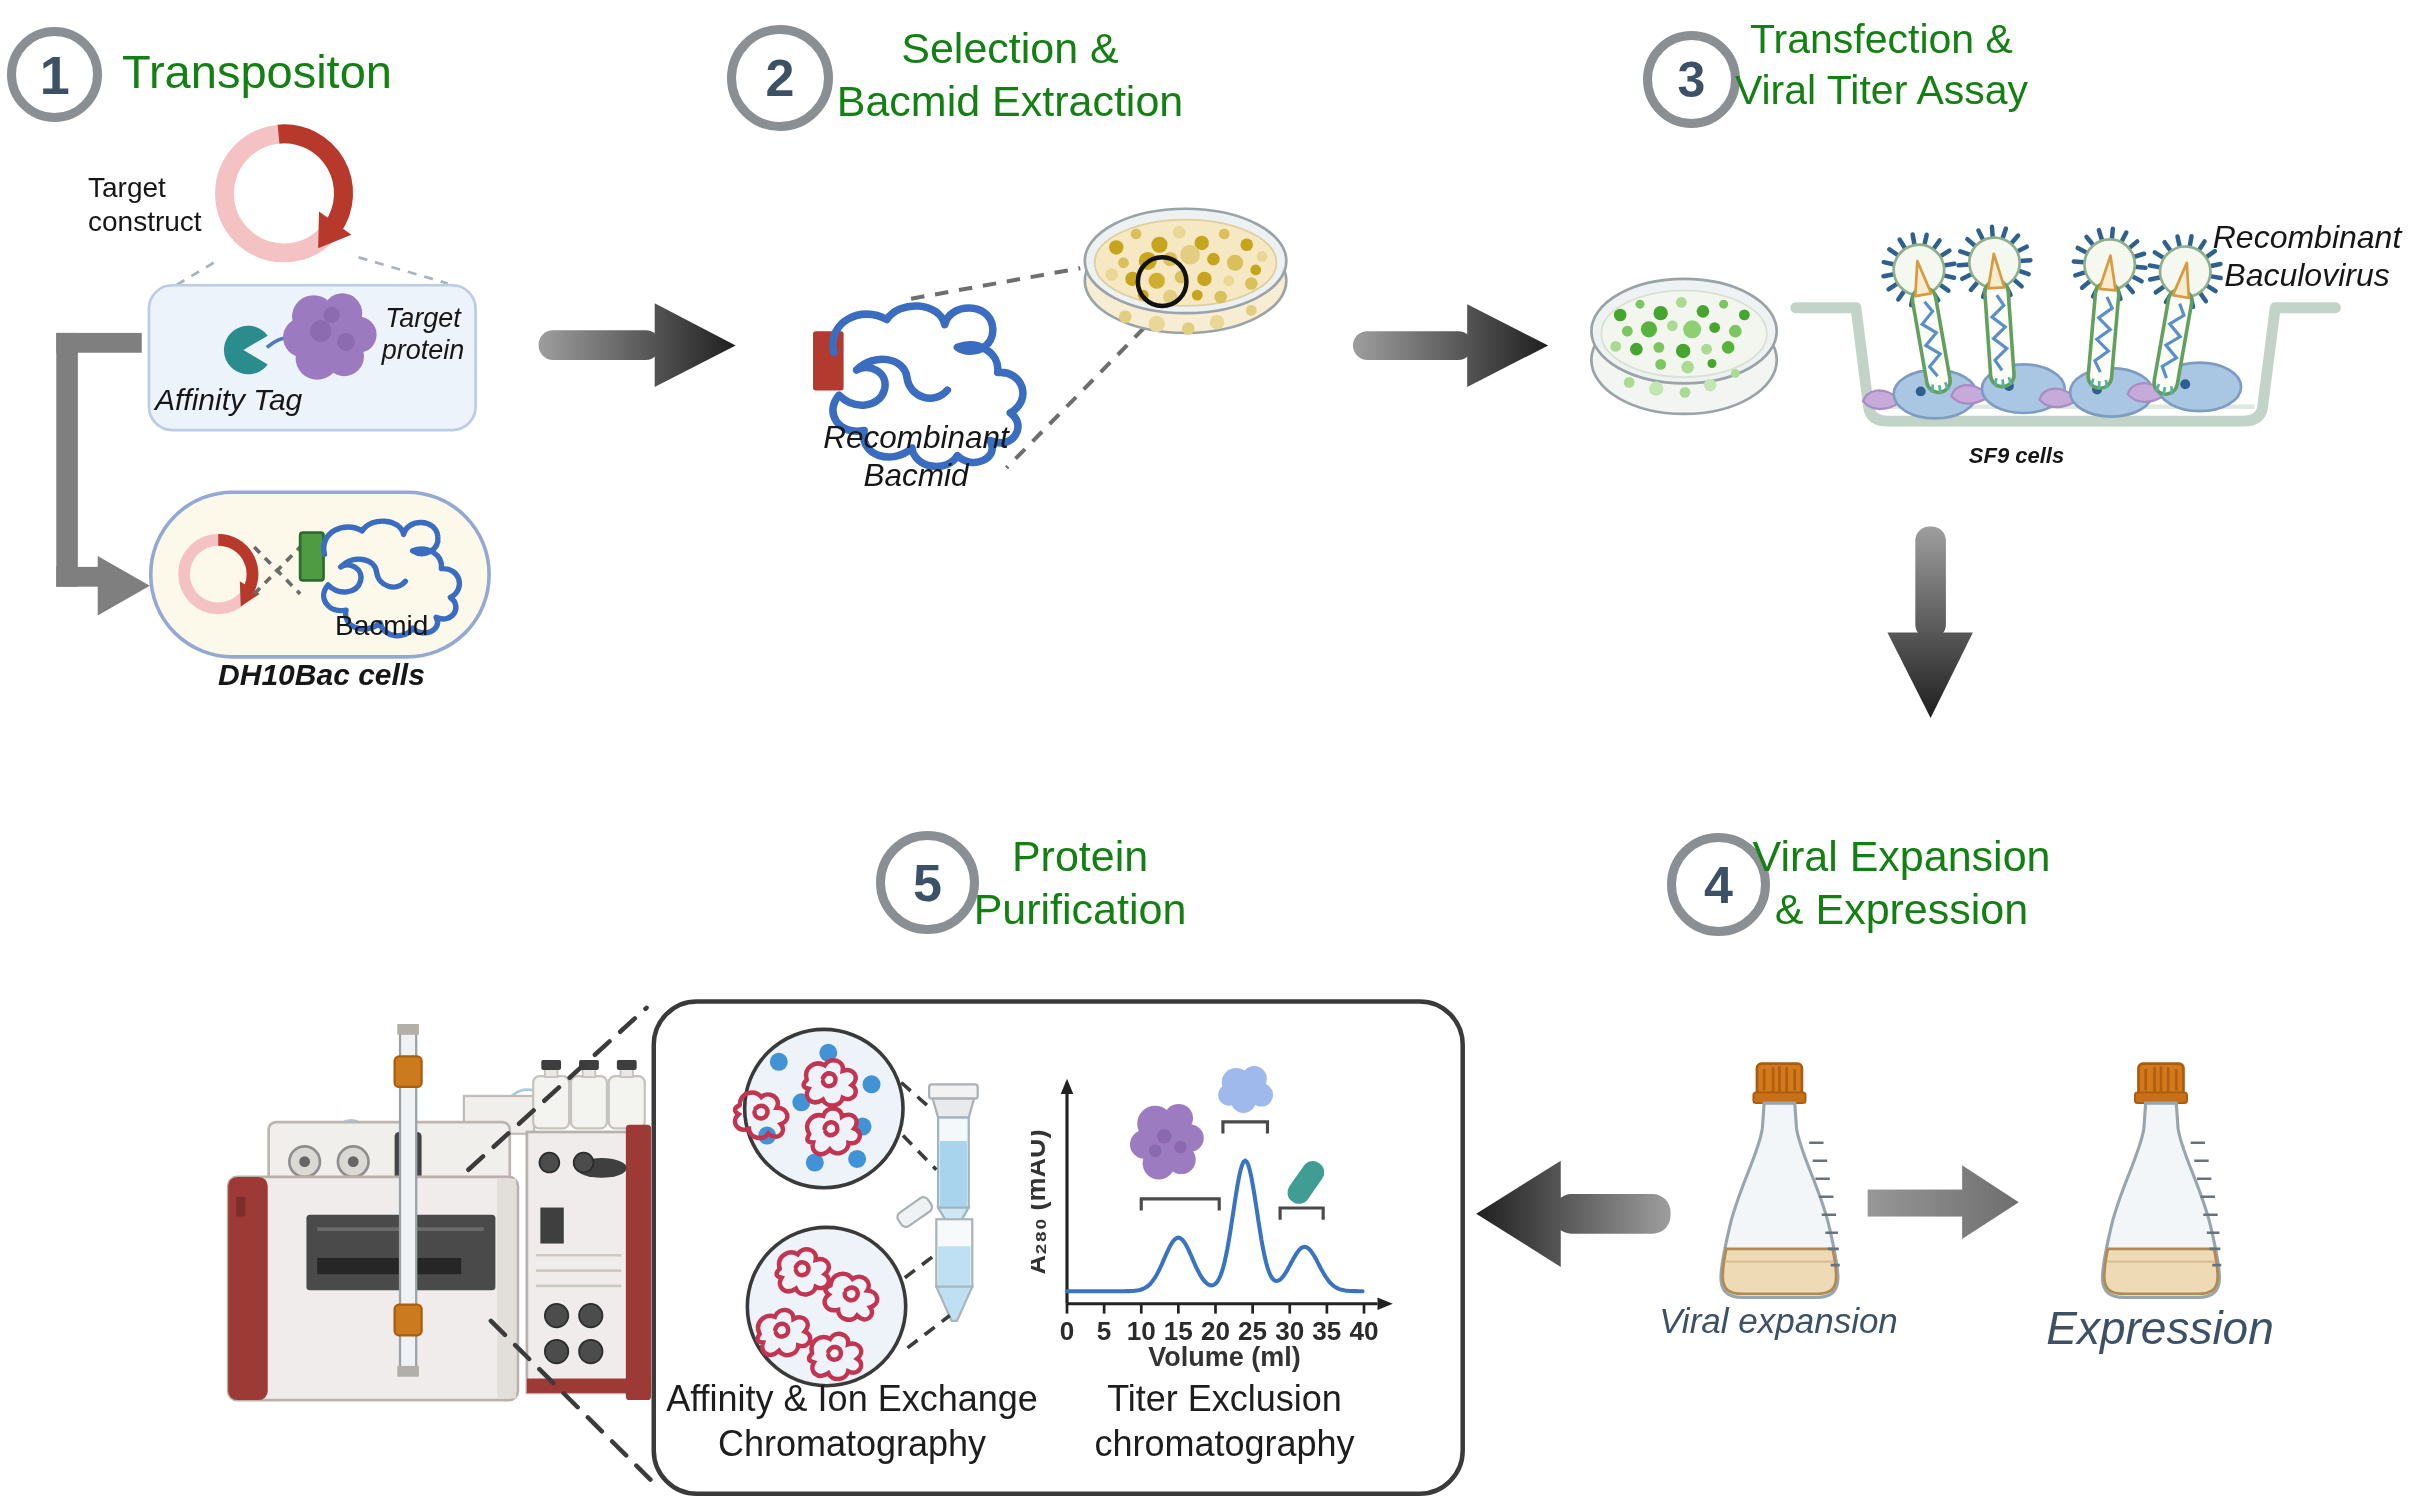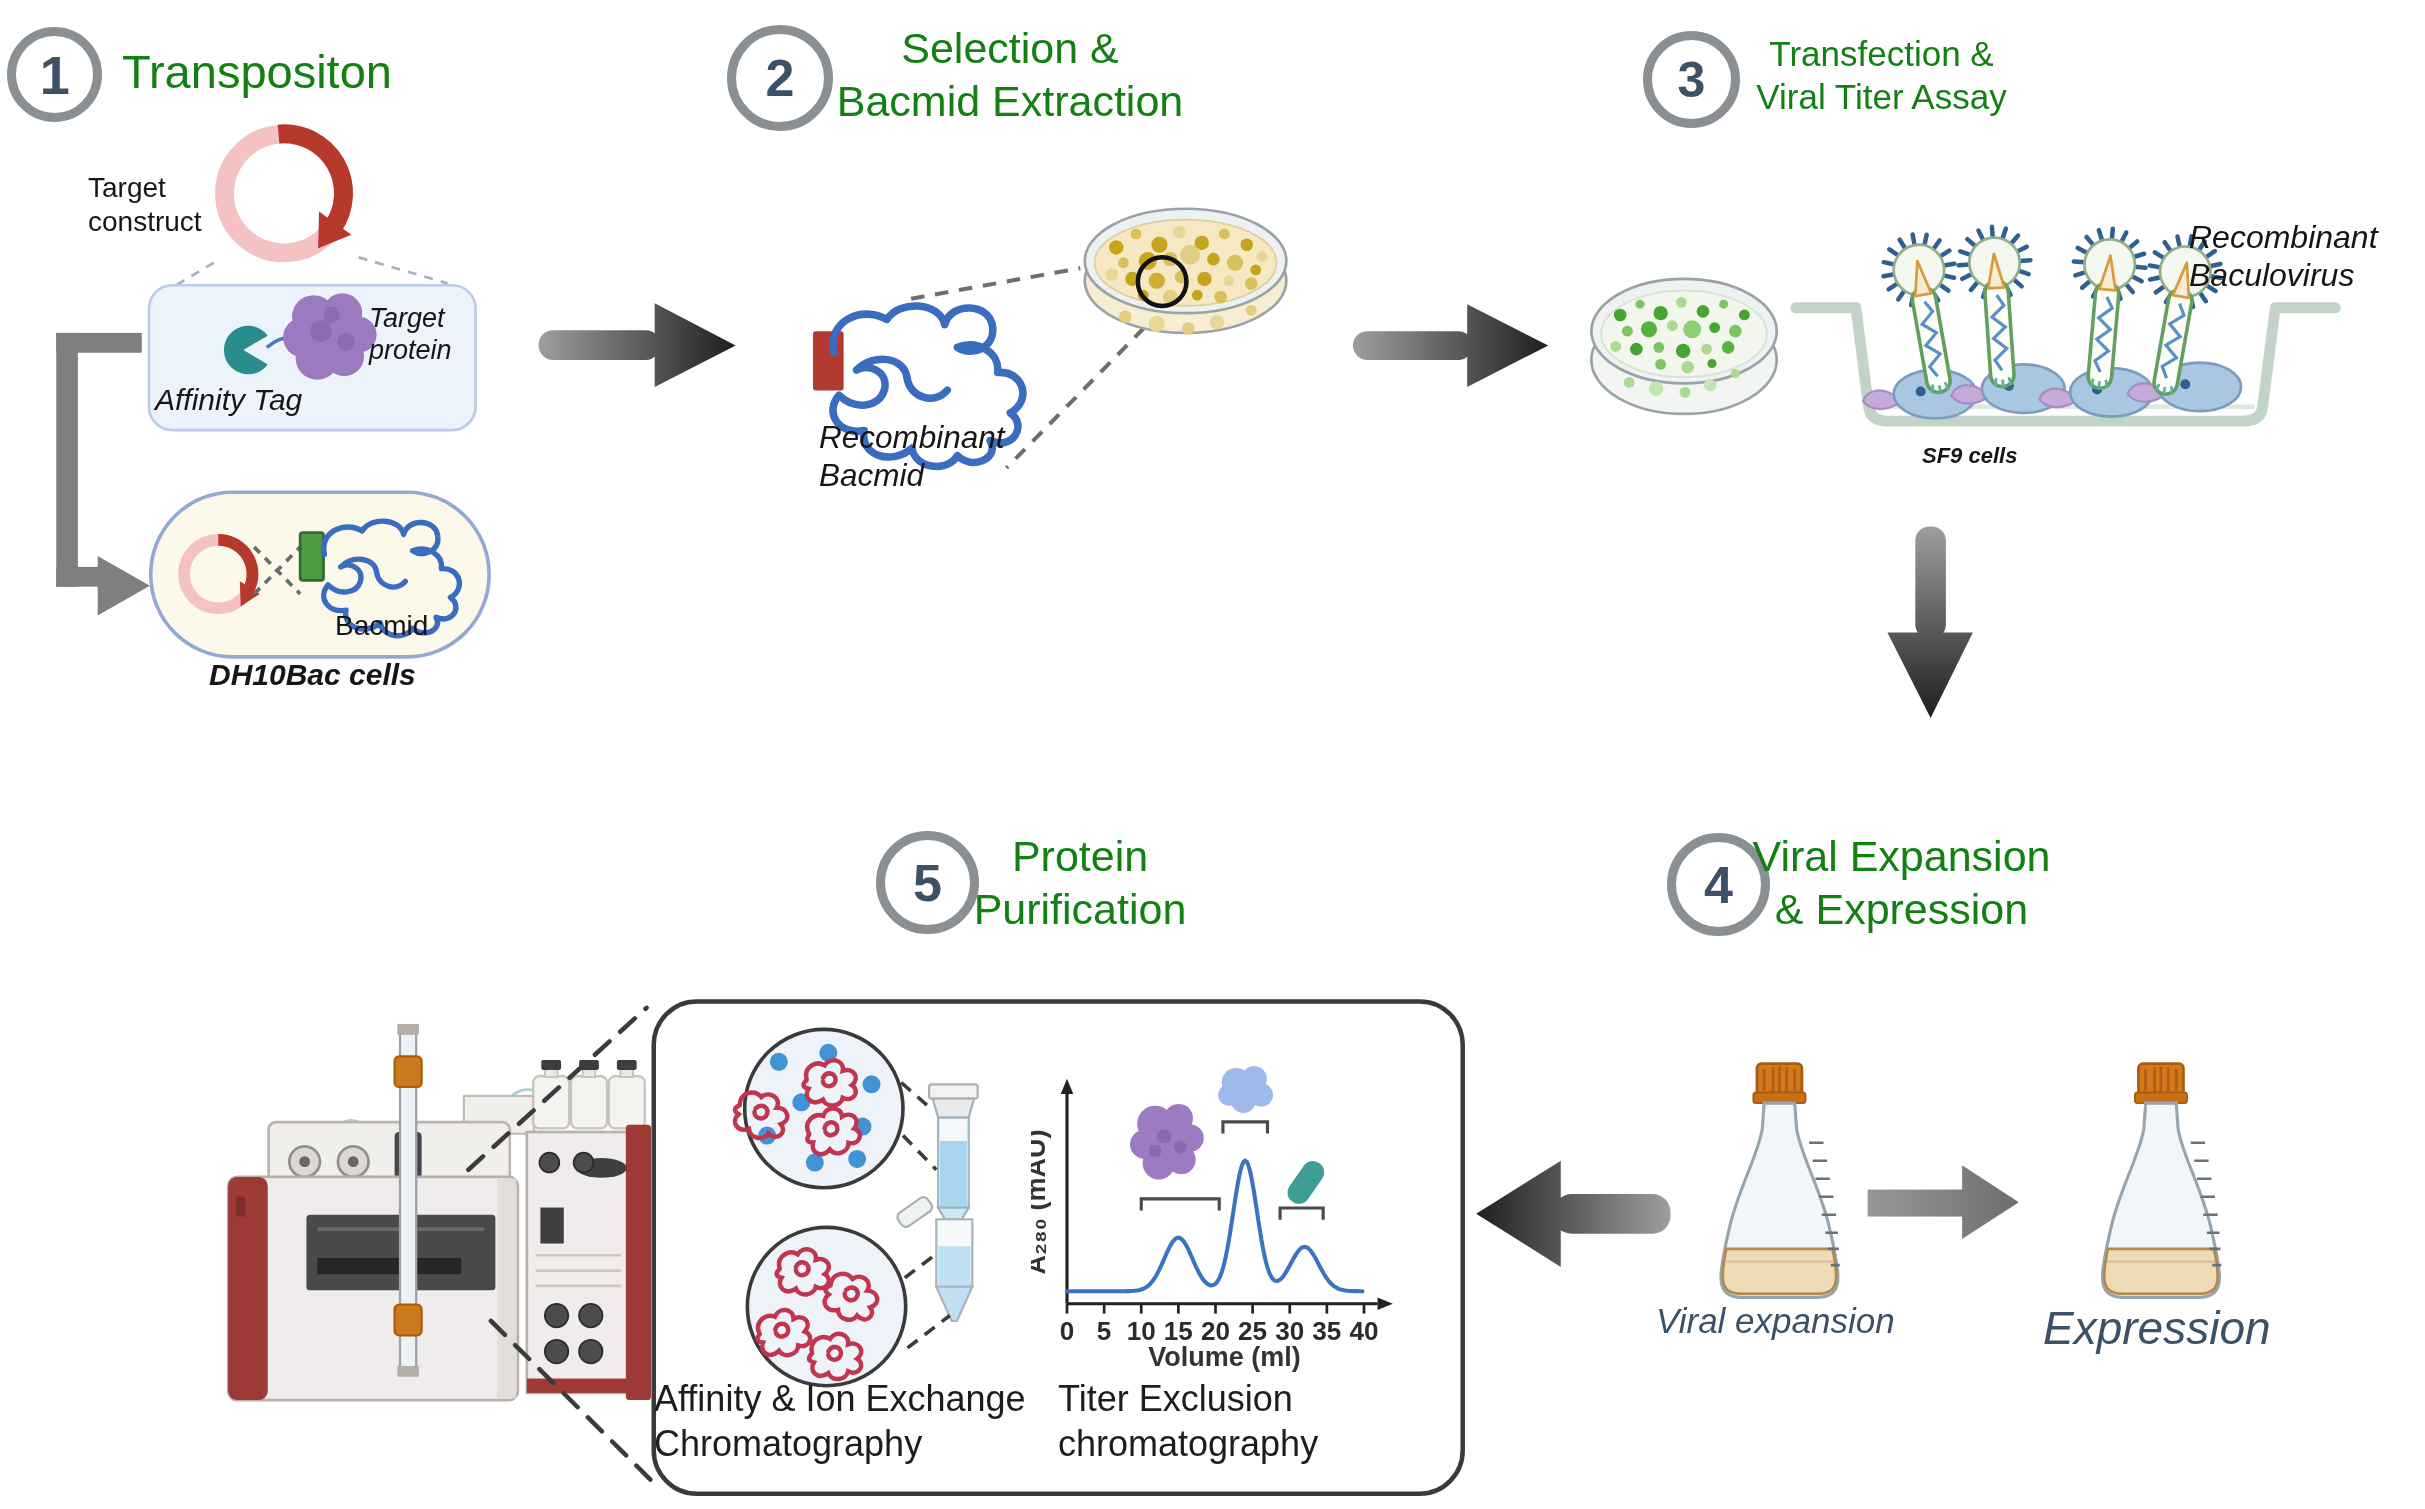--- a/index.html
+++ b/index.html
@@ -7,21 +7,21 @@
   body{font-family:"Liberation Sans",sans-serif}
   #stage{position:relative;width:2426px;height:1509px;background:#fff;overflow:hidden}
   #art,#sec-chart{position:absolute}
   #art{left:0;top:0;z-index:1}
   #sec-chart{left:1031px;top:1049px;z-index:2}
   .txt{position:absolute;z-index:3;white-space:pre-line;color:#161616}
   .step-circle{position:absolute;z-index:3;border-radius:50%;border:9px solid #8a8f94;background:#fff;
     display:flex;align-items:center;justify-content:center;font-weight:bold;color:#3d5166}
   .step-title{position:absolute;z-index:3;color:#148014;white-space:pre-line;line-height:1.24;font-weight:500;text-align:center}
   .italic{font-style:italic}
-  .center{text-align:left}
+  .center{text-align:center}
   .semi{font-weight:600}
   .flasklbl{color:#3d5166;font-weight:500}
   svg text{font-family:"Liberation Sans",sans-serif}
 </style>
 </head>
 <body>
 
 <div id="stage">
 
 <svg id="art" width="2426" height="1509" viewBox="0 0 2695 1677">
@@ -423,21 +423,21 @@
 
 <div class="step-circle" style="left:727px;top:25px;width:106px;height:106px;font-size:52px">
       <span>2</span>
     </div>
 <div class="step-title" style="left:821px;top:21.6px;width:378px;font-size:43px">Selection &amp;
 Bacmid Extraction</div>
 
 <div class="step-circle" style="left:1643px;top:31px;width:97px;height:97px;font-size:50px">
       <span>3</span>
     </div>
-<div class="step-title" style="left:1670px;top:32px;width:423px;font-size:35px">Transfection &amp;
+<div class="step-title" style="left:1670px;top:14px;width:423px;font-size:41px">Transfection &amp;
 Viral Titer Assay</div>
 
 <div class="step-circle" style="left:1667px;top:833px;width:103px;height:103px;font-size:52px">
       <span>4</span>
     </div>
 <div class="step-title" style="left:1692px;top:830px;width:419px;font-size:43px">Viral Expansion
 &amp; Expression</div>
 
 <div class="step-circle" style="left:876px;top:831px;width:103px;height:103px;font-size:52px">
       <span>5</span>

